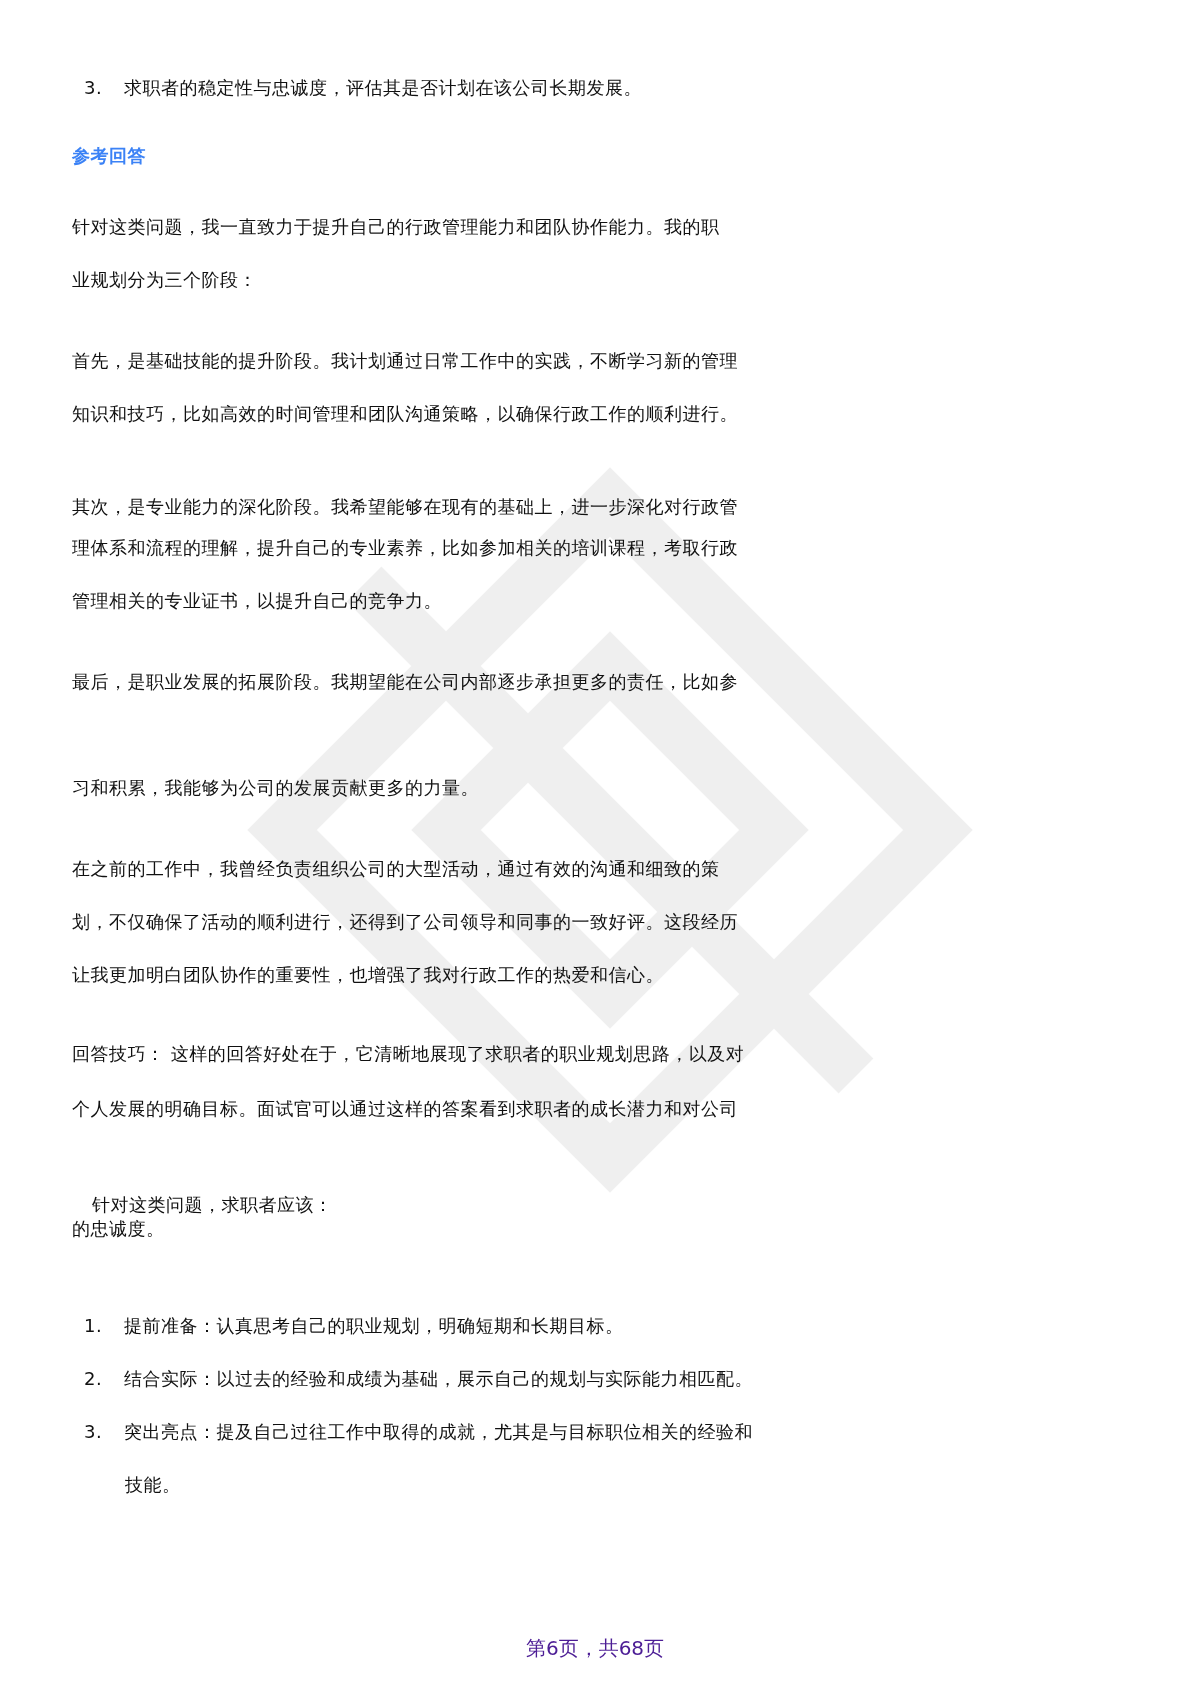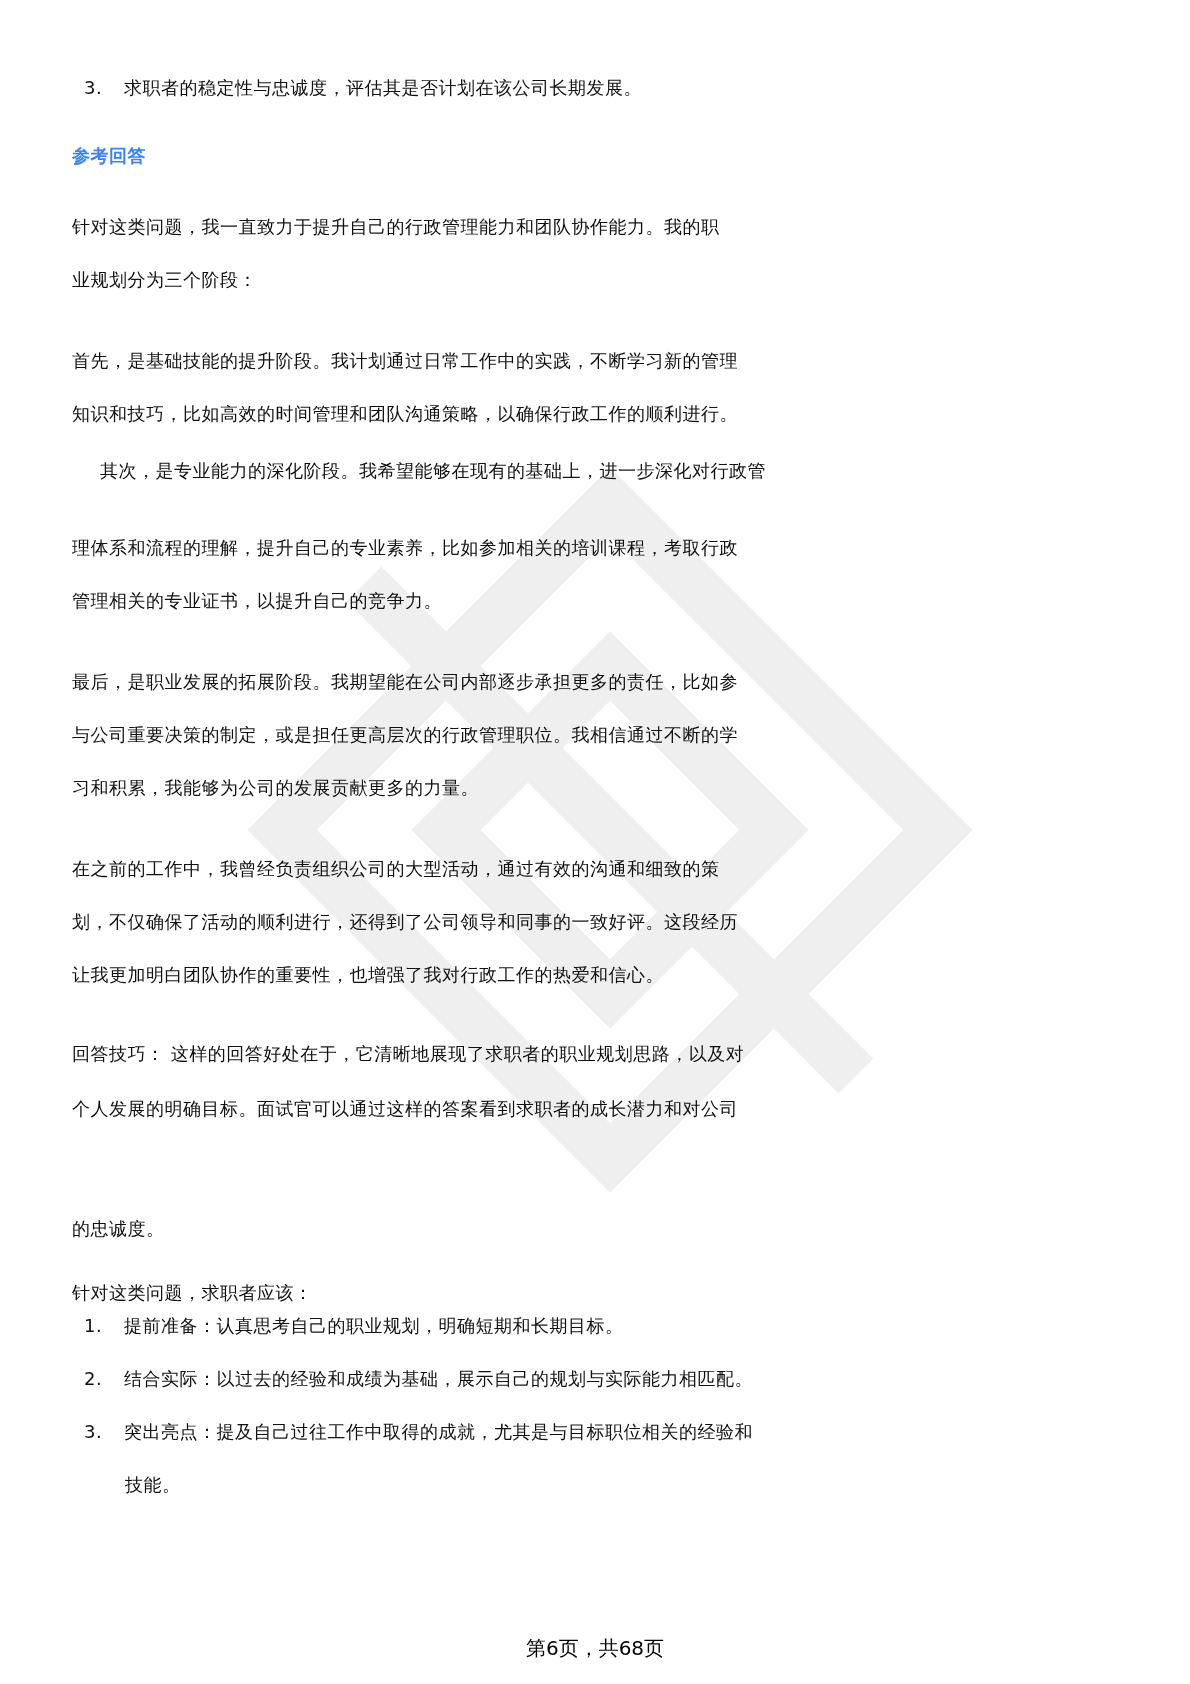--- a/index.html
+++ b/index.html
@@ -45,21 +45,21 @@
     width: 40px;
   }
   .list-cont { left: 125px; }
   .footer {
     position: absolute;
     left: 0; width: 1190px;
     top: 1636px;
     text-align: center;
     font-size: 20px;
     line-height: 24px;
-    color: #000000;
+    color: #4c1d95;
   }
 </style>
 </head>
 <body>
 
 <div class="page">
 
   <svg class="watermark" viewBox="0 0 100 100">
     <g fill="none" stroke="#000" stroke-width="6">
       <path d="M10 50 L50 10 L90 50 L50 90 Z"></path>
@@ -73,37 +73,36 @@
   </div>
 
   <div class="line heading-red" style="top:141px;">参考回答</div>
 
   <div class="line" style="top:212px;">针对这类问题，我一直致力于提升自己的行政管理能力和团队协作能力。我的职</div>
   <div class="line" style="top:265px;">业规划分为三个阶段：</div>
 
   <div class="line" style="top:346px;">首先，是基础技能的提升阶段。我计划通过日常工作中的实践，不断学习新的管理</div>
   <div class="line" style="top:399px;">知识和技巧，比如高效的时间管理和团队沟通策略，以确保行政工作的顺利进行。</div>
 
-  <div class="line" style="top:456px;margin-left:28px;">其次，是专业能力的深化阶段。我希望能够在现有的基础上，进一步深化对行政管</div>
+  <div class="line" style="top:492px;">其次，是专业能力的深化阶段。我希望能够在现有的基础上，进一步深化对行政管</div>
   <div class="line" style="top:586px;">管理相关的专业证书，以提升自己的竞争力。</div>
   <div class="line" style="top:533px;">理体系和流程的理解，提升自己的专业素养，比如参加相关的培训课程，考取行政</div>
 
   <div class="line" style="top:667px;text-align:center;">最后，是职业发展的拓展阶段。我期望能在公司内部逐步承担更多的责任，比如参</div>
-  <div class="line" style="top:720px;">与公司重要决策的制定，或是担任更高层次的行政管理职位。我相信通过不断的学</div>
   <div class="line" style="top:773px;">习和积累，我能够为公司的发展贡献更多的力量。</div>
 
   <div class="line" style="top:854px;">在之前的工作中，我曾经负责组织公司的大型活动，通过有效的沟通和细致的策</div>
   <div class="line" style="top:907px;">划，不仅确保了活动的顺利进行，还得到了公司领导和同事的一致好评。这段经历</div>
   <div class="line" style="top:960px;">让我更加明白团队协作的重要性，也增强了我对行政工作的热爱和信心。</div>
 
   <div class="line" style="top:1039px;">回答技巧： 这样的回答好处在于，它清晰地展现了求职者的职业规划思路，以及对</div>
   <div class="line" style="top:1094px;">个人发展的明确目标。面试官可以通过这样的答案看到求职者的成长潜力和对公司</div>
   <div class="line" style="top:1214px;">的忠诚度。</div>
 
-  <div class="line" style="top:1278px;">针对这类问题，求职者应该：</div>
+  <div class="line" style="top:1190px;margin-left:20px;">针对这类问题，求职者应该：</div>
 
   <div class="line list-line" style="top:1311px;">
     <span class="list-num">1.</span><span>提前准备：认真思考自己的职业规划，明确短期和长期目标。</span>
   </div>
   <div class="line list-line" style="top:1364px;">
     <span class="list-num">2.</span><span>结合实际：以过去的经验和成绩为基础，展示自己的规划与实际能力相匹配。</span>
   </div>
   <div class="line list-line" style="top:1417px;">
     <span class="list-num">3.</span><span>突出亮点：提及自己过往工作中取得的成就，尤其是与目标职位相关的经验和</span>
   </div>

